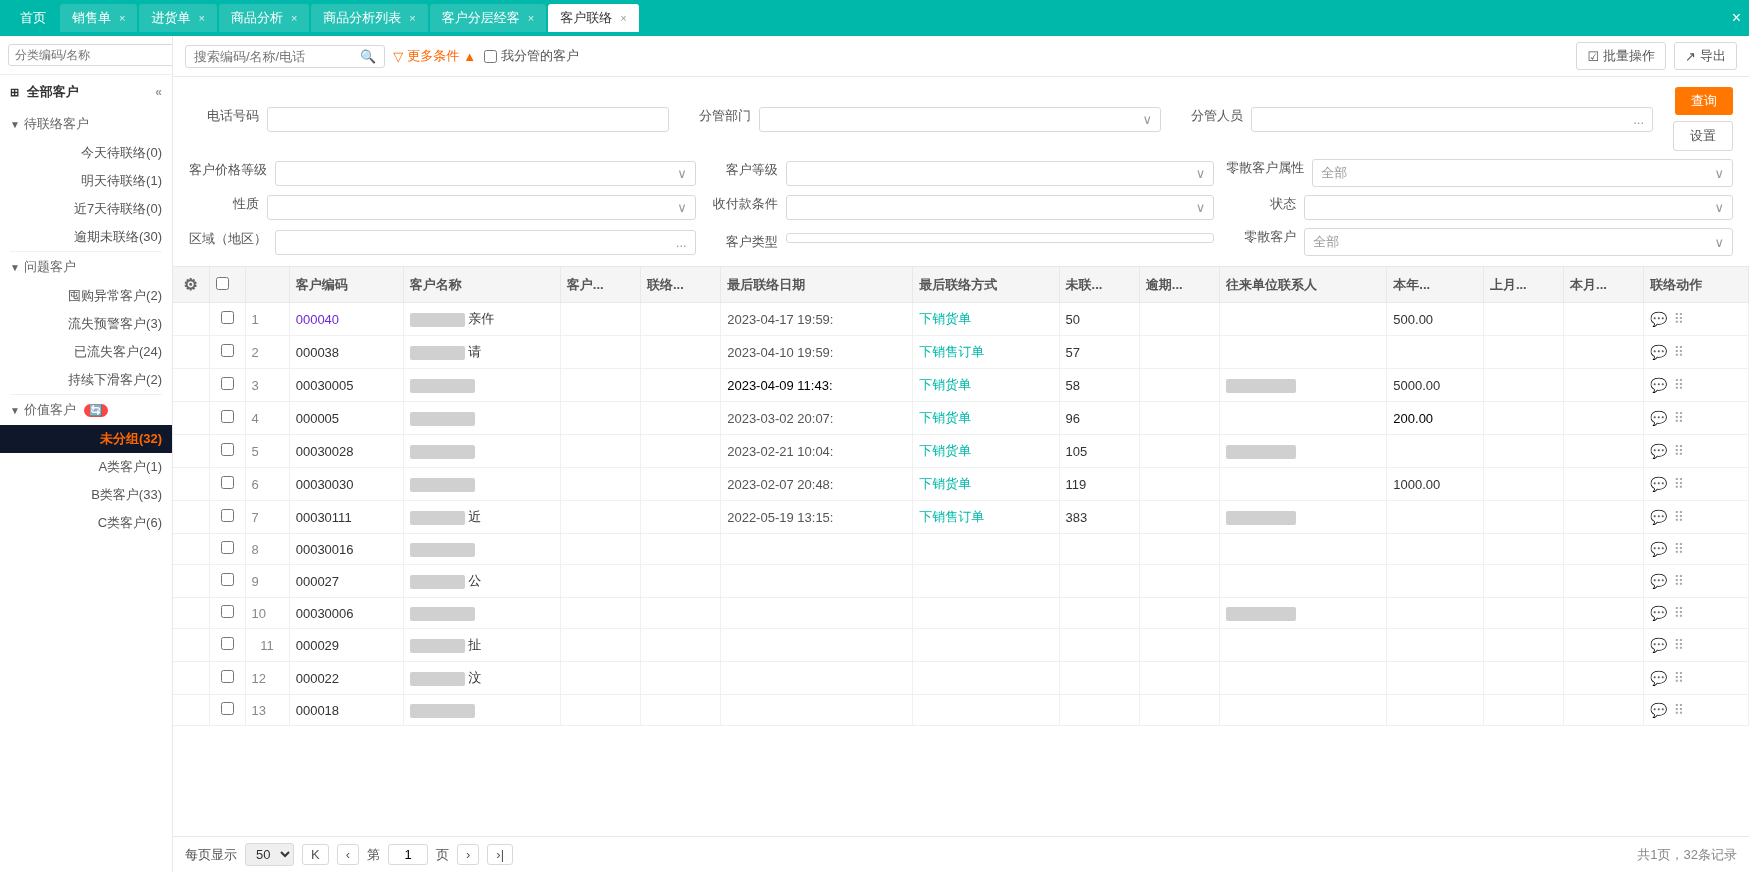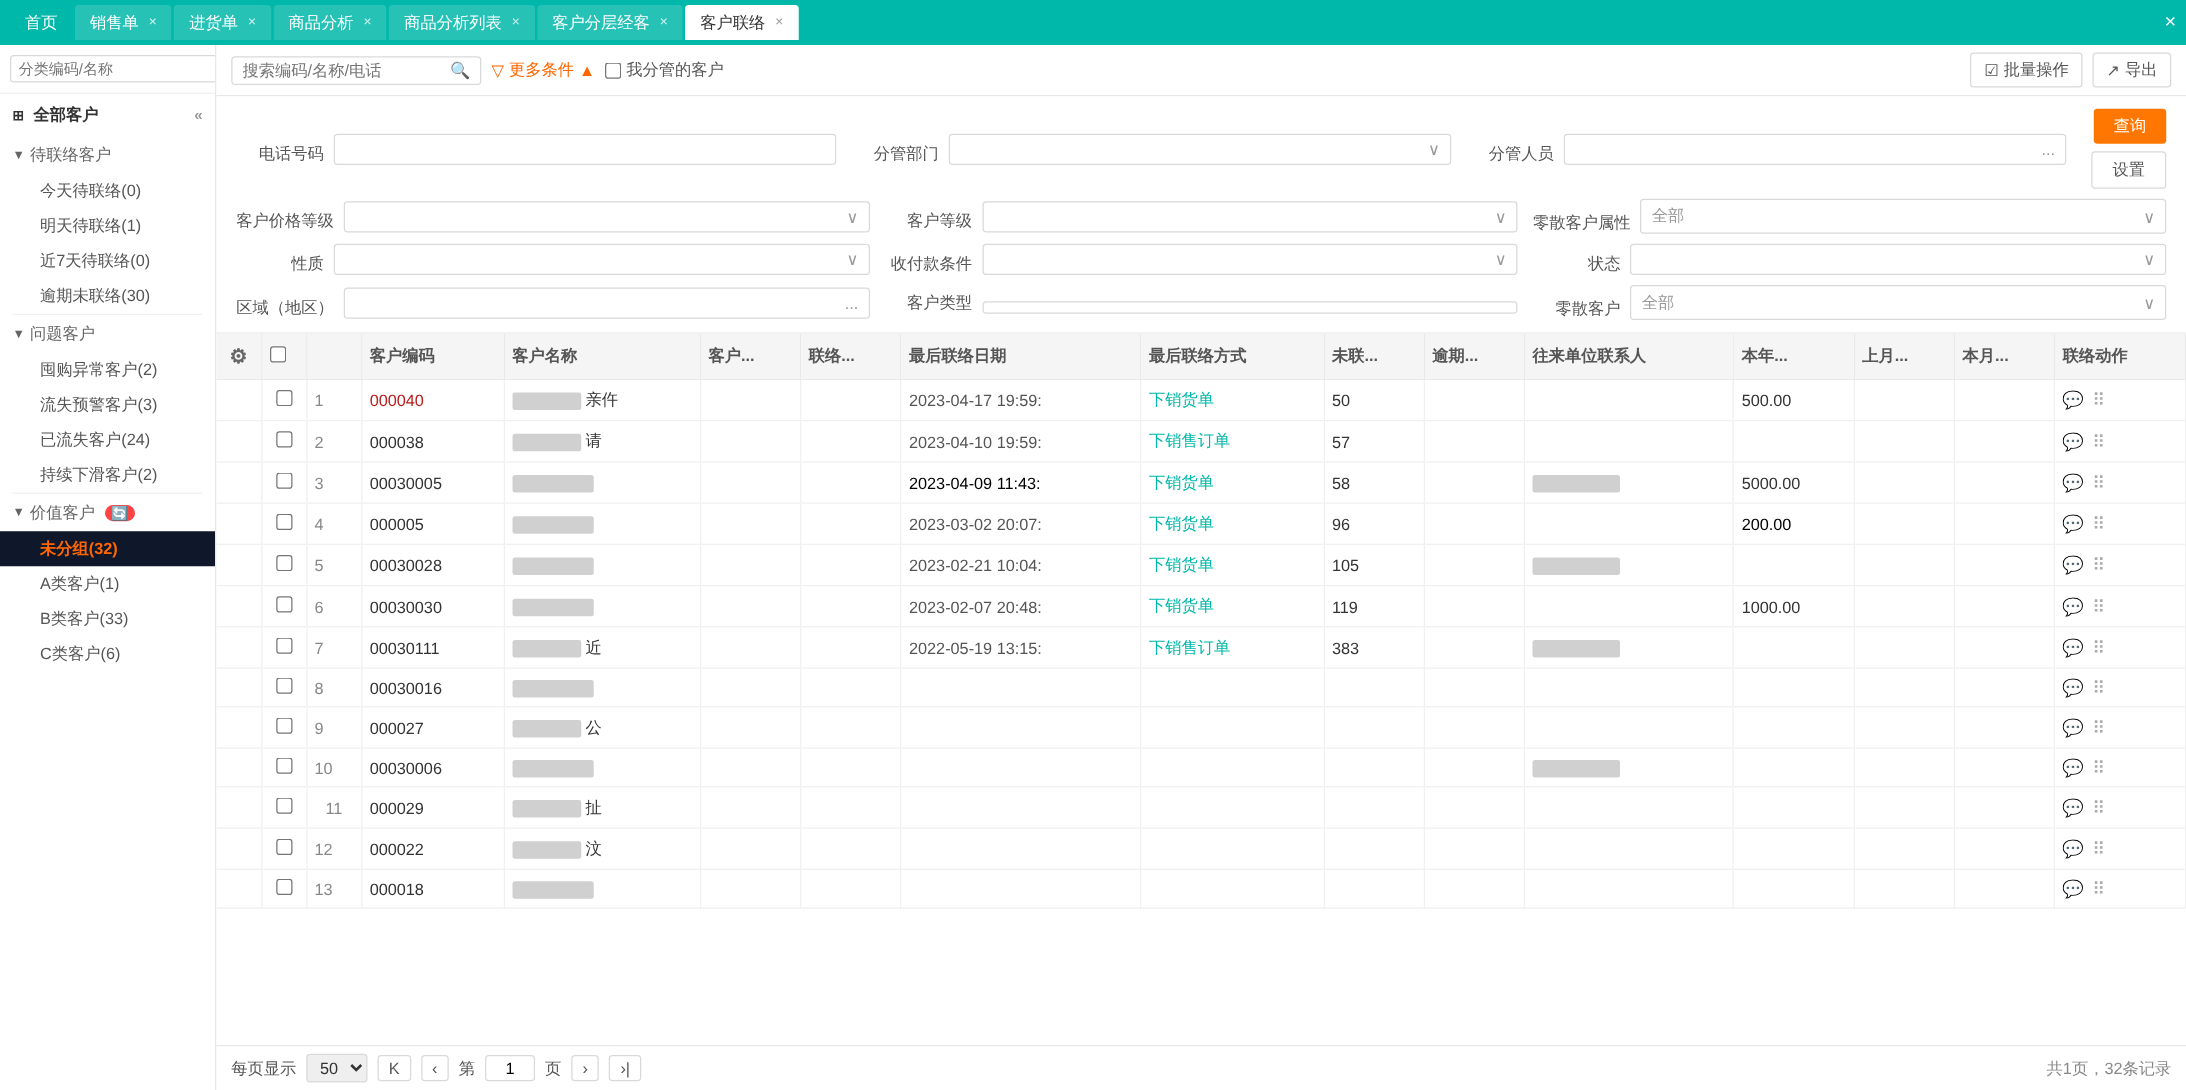--- a/index.html
+++ b/index.html
@@ -37,21 +37,21 @@
       border: 1px solid #d9d9d9; border-radius: 3px; padding: 3px 6px;
       font-size: 12px; flex: 1; color: #999;
     }
     .sidebar-section-header {
       display: flex; align-items: center; justify-content: space-between;
       padding: 8px 10px; font-weight: bold; color: #333; cursor: pointer;
       font-size: 13px;
     }
     .sidebar-section-header .collapse-icon { color: #999; font-size: 12px; }
     .sidebar-item {
-      padding: 5px 10px 5px 32px; cursor: pointer; color: #555; font-size: 12px;
+      padding: 5px 10px 5px 32px; cursor: pointer; color: #555; font-size: 12px; text-align: right;
     }
     .sidebar-item.active { background: #0f172a; color: #ff6600; font-weight: bold; }
     .sidebar-subsection { padding: 6px 10px; color: #666; font-size: 12px; display: flex; align-items: center; gap: 4px; }
     .sidebar-subsection .arrow { font-size: 10px; }
 
     
     .content { flex: 1; display: flex; flex-direction: column; overflow: hidden; }
 
     
     .filter-bar {
@@ -83,21 +83,21 @@
 
     
     .adv-filter {
       background: #fff; padding: 10px 16px; border-bottom: 1px solid #e8e8e8;
     }
     .adv-filter-row {
       display: flex; align-items: center; gap: 12px; margin-bottom: 8px;
     }
     .adv-filter-row:last-child { margin-bottom: 0; }
     .adv-filter-field {
-      display: flex; align-items: flex-end; flex: 1; gap: 8px;
+      display: flex; align-items: flex-start; flex: 1; gap: 8px;
     }
     .adv-filter-label { color: #555; font-size: 13px; white-space: nowrap; min-width: 70px; text-align: right; }
     .adv-filter-input {
       flex: 1; border: 1px solid #d9d9d9; border-radius: 3px; padding: 4px 8px;
       font-size: 13px; color: #333; background: #fff;
     }
     .adv-filter-select {
       flex: 1; border: 1px solid #d9d9d9; border-radius: 3px; padding: 4px 8px;
       font-size: 13px; color: #999; background: #fff; display: flex;
       align-items: center; justify-content: space-between; cursor: pointer;
@@ -419,21 +419,21 @@
             <th><span>上月...</span></th>
             <th><span>本月...</span></th>
             <th><span>联络动作</span></th>
           </tr>
         </thead>
         <tbody id="table-body">
         <tr>
     <td></td>
     <td class="checkbox-cell"><input type="checkbox" style=""></td>
     <td style="color:#888;">1</td>
-    <td style="color:#b91c1c;">000040</td>
+    <td style="color:#6d28d9;">000040</td>
     <td>
       <span style="display:inline-block;background:#d0d0d0;border-radius:2px;height:14px;width:55px;vertical-align:middle;"></span><span style="color:#333;"> 亲仵</span>
     </td>
     <td></td>
     <td></td>
     <td style="color:#555;">2023-04-17 19:59:</td>
     <td><span class="link-text">下销货单</span></td>
     <td style="color:#333;">50</td>
     <td></td>
     <td>

